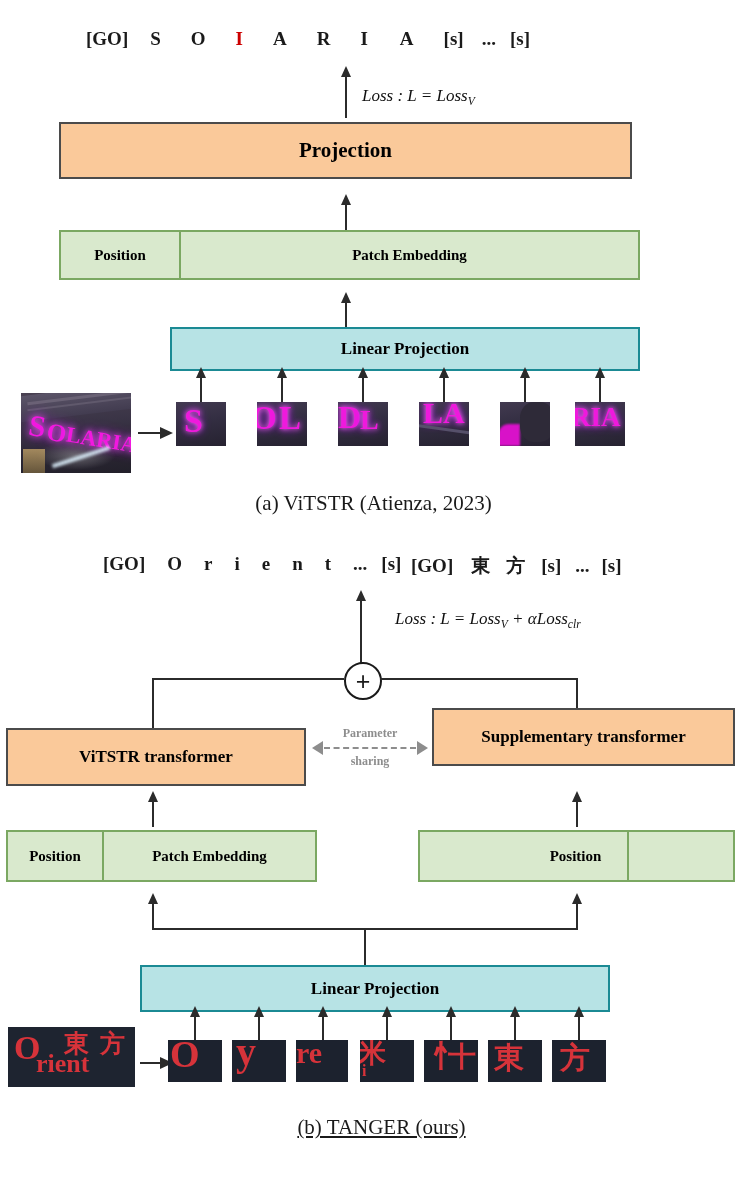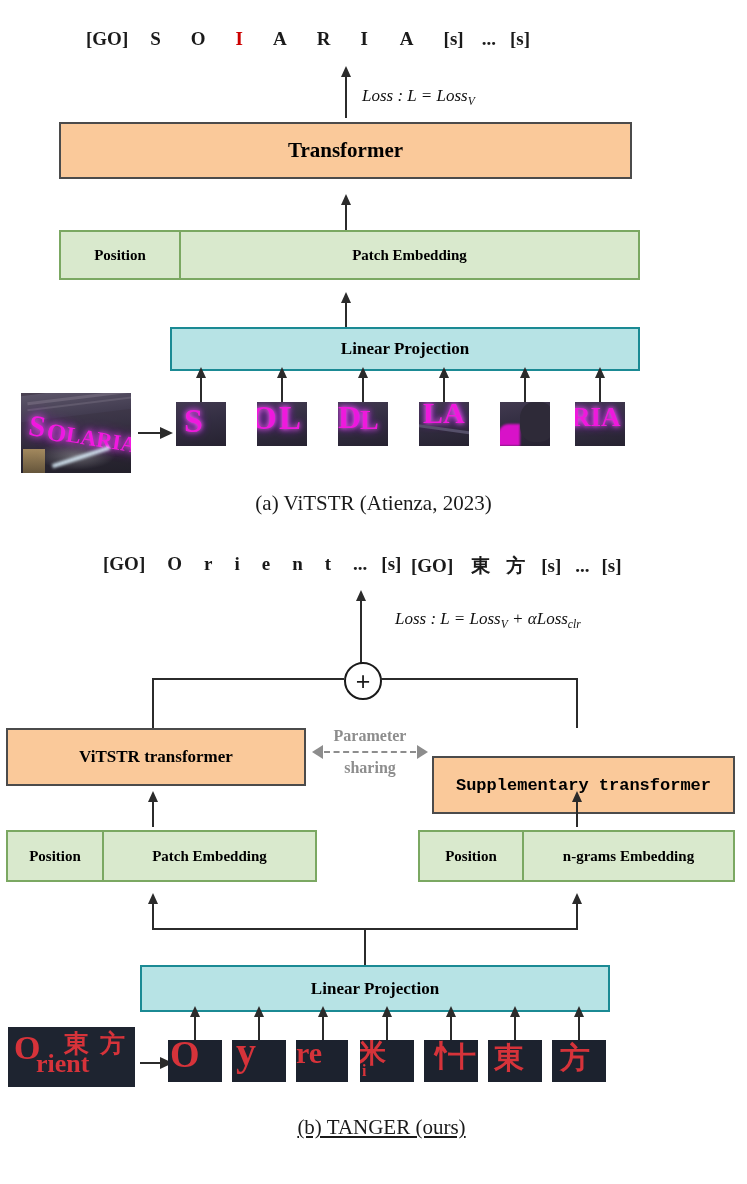--- a/index.html
+++ b/index.html
@@ -42,21 +42,21 @@
                 border-bottom:6px solid transparent;border-left:13px solid #2b2b2b;}
 
   
   .plusnode{width:34px;height:34px;border:2.5px solid #1a1a1a;border-radius:50%;
             background:#fff;display:flex;align-items:center;justify-content:center;
             font-size:25px;line-height:1;font-family:"Liberation Sans",sans-serif;
             color:#1a1a1a;}
 
   
   .pshare{text-align:center;font-family:"Liberation Serif","DejaVu Serif",serif;
-          font-size:16px;font-weight:bold;color:#8d8d8d;line-height:1.15;}
+          font-size:12px;font-weight:bold;color:#8d8d8d;line-height:1.15;}
   .pshare-arrow{display:flex;align-items:center;justify-content:center;height:14px;}
   .pshare-dash{flex:1;border-top:2px dashed #8d8d8d;margin:0 1px;}
   .tri-left{width:0;height:0;border-top:7px solid transparent;
             border-bottom:7px solid transparent;border-right:11px solid #8d8d8d;}
   .tri-right{width:0;height:0;border-top:7px solid transparent;
              border-bottom:7px solid transparent;border-left:11px solid #8d8d8d;}
 
   
   .caption{font-family:"Liberation Serif","DejaVu Serif",serif;
            font-size:21px;color:#1a1a1a;text-align:center;width:100%;}
@@ -106,21 +106,21 @@
 </div>
 
 <div class="abs vline" style="left:345px;top:74px;height:44px;"></div>
 <div class="abs arrowhead-up" style="left:341px;top:66px;"></div>
 
 <div class="abs formula" style="left:362px;top:86px;">
   <span>Loss</span><span> : </span><span>L</span><span> = </span><span>Loss</span><sub>V</sub>
 </div>
 
 <div class="abs box box-orange" style="left:59px;top:122px;width:573px;height:57px;">
-  <span>Transformer</span>
+  <span>Projection</span>
 </div>
 
 <div class="abs vline" style="left:345px;top:203px;height:28px;"></div>
 <div class="abs arrowhead-up" style="left:341px;top:194px;"></div>
 
 <div class="abs box box-green" style="left:59px;top:230px;width:581px;height:50px;padding:0;">
   <div class="box-green-inner" style="width:120px;">
     <span>Position</span>
   </div>
   <div style="flex:1;display:flex;align-items:center;justify-content:center;height:100%;">
@@ -231,21 +231,21 @@
 </div>
 
 <div class="abs hline" style="left:152px;top:678px;width:192px;"></div>
 <div class="abs hline" style="left:380px;top:678px;width:198px;"></div>
 <div class="abs vline" style="left:152px;top:678px;height:50px;"></div>
 <div class="abs vline" style="left:576px;top:678px;height:50px;"></div>
 
 <div class="abs box box-orange-sm" style="left:6px;top:728px;width:300px;height:58px;">
   <span>ViTSTR transformer</span>
 </div>
-<div class="abs box box-orange-sm" style="left:432px;top:756px;width:303px;height:58px;font-family:Liberation Mono, monospace;">
+<div class="abs box box-orange-sm" style="left:432px;top:708px;width:303px;height:58px;">
   <span>Supplementary transformer</span>
 </div>
 
 <div class="abs pshare" style="left:312px;top:727px;width:116px;">
   <div>Parameter</div>
   <div class="pshare-arrow">
     <span class="tri-left"></span>
     <span class="pshare-dash"></span>
     <span class="tri-right"></span>
   </div>
@@ -261,23 +261,20 @@
   <div class="box-green-inner" style="width:96px;">
     <span>Position</span>
   </div>
   <div style="flex:1;display:flex;align-items:center;justify-content:center;height:100%;">
     <span>Patch Embedding</span>
   </div>
 </div>
 <div class="abs box box-green" style="left:418px;top:830px;width:317px;height:52px;padding:0;">
   <div class="box-green-inner" style="width:104px;">
     <span>Position</span>
-  </div>
-  <div style="flex:1;display:flex;align-items:center;justify-content:center;height:100%;">
-    <span>n-grams Embedding</span>
   </div>
 </div>
 
 <div class="abs arrowhead-up" style="left:148px;top:893px;"></div>
 <div class="abs vline" style="left:152px;top:901px;height:28px;"></div>
 <div class="abs arrowhead-up" style="left:572px;top:893px;"></div>
 <div class="abs vline" style="left:576px;top:901px;height:28px;"></div>
 <div class="abs hline" style="left:152px;top:928px;width:426px;"></div>
 <div class="abs vline" style="left:364px;top:928px;height:38px;"></div>
 

